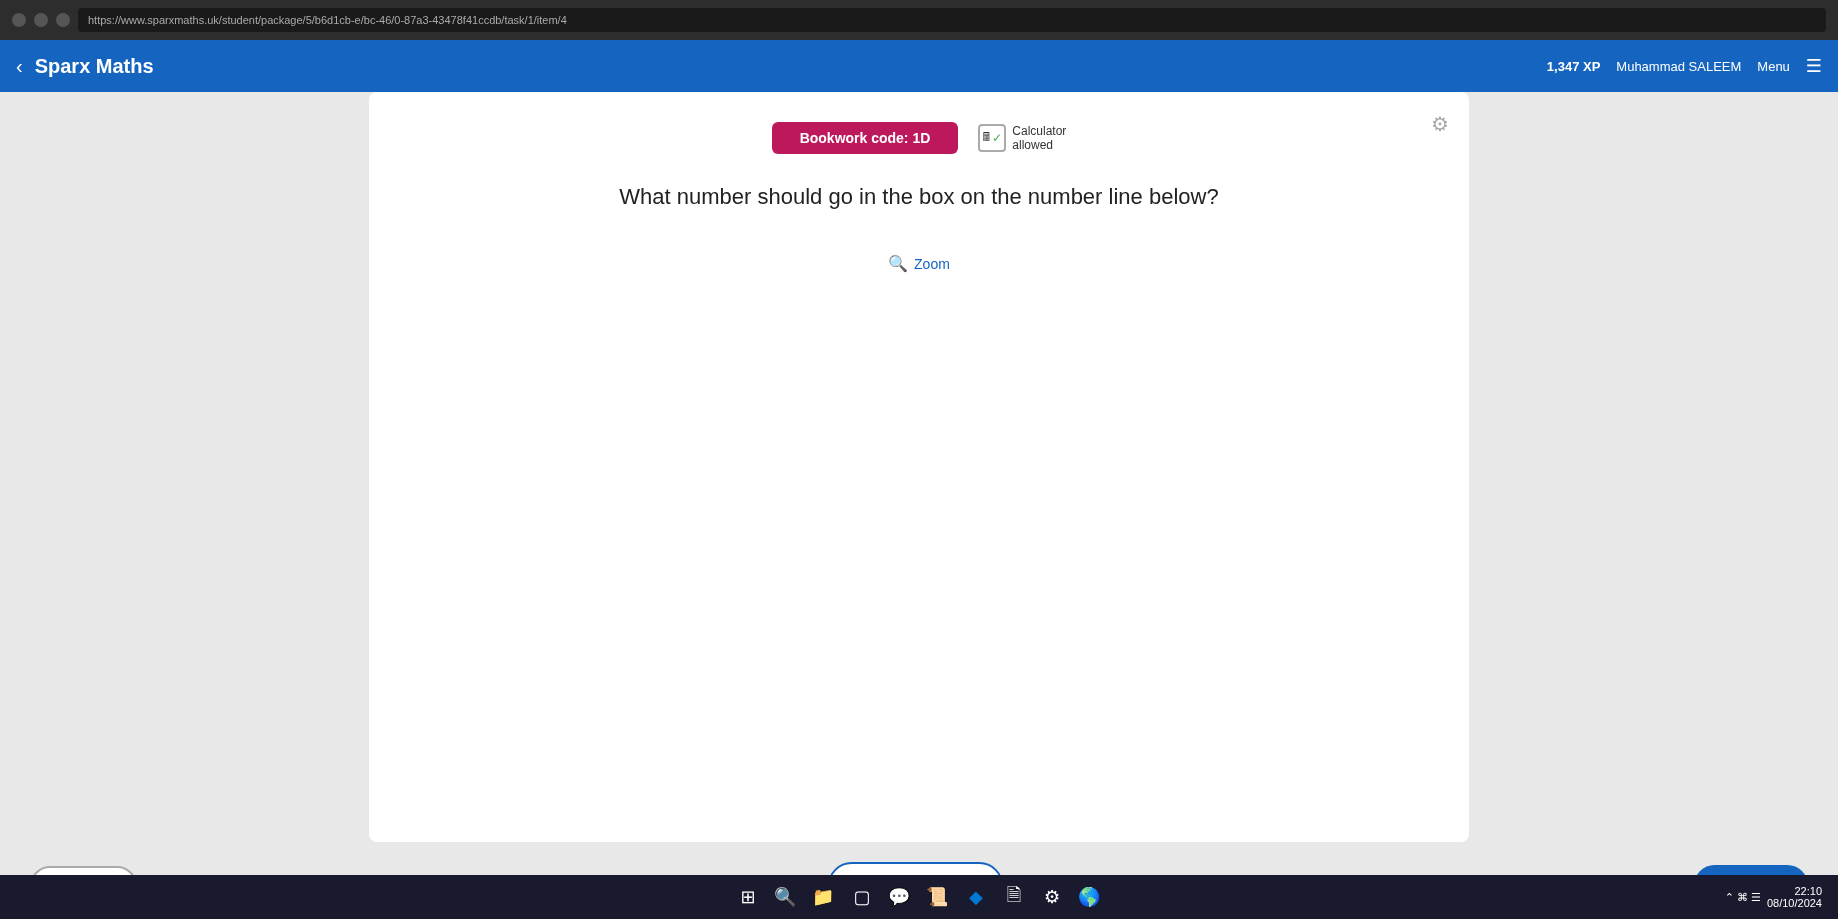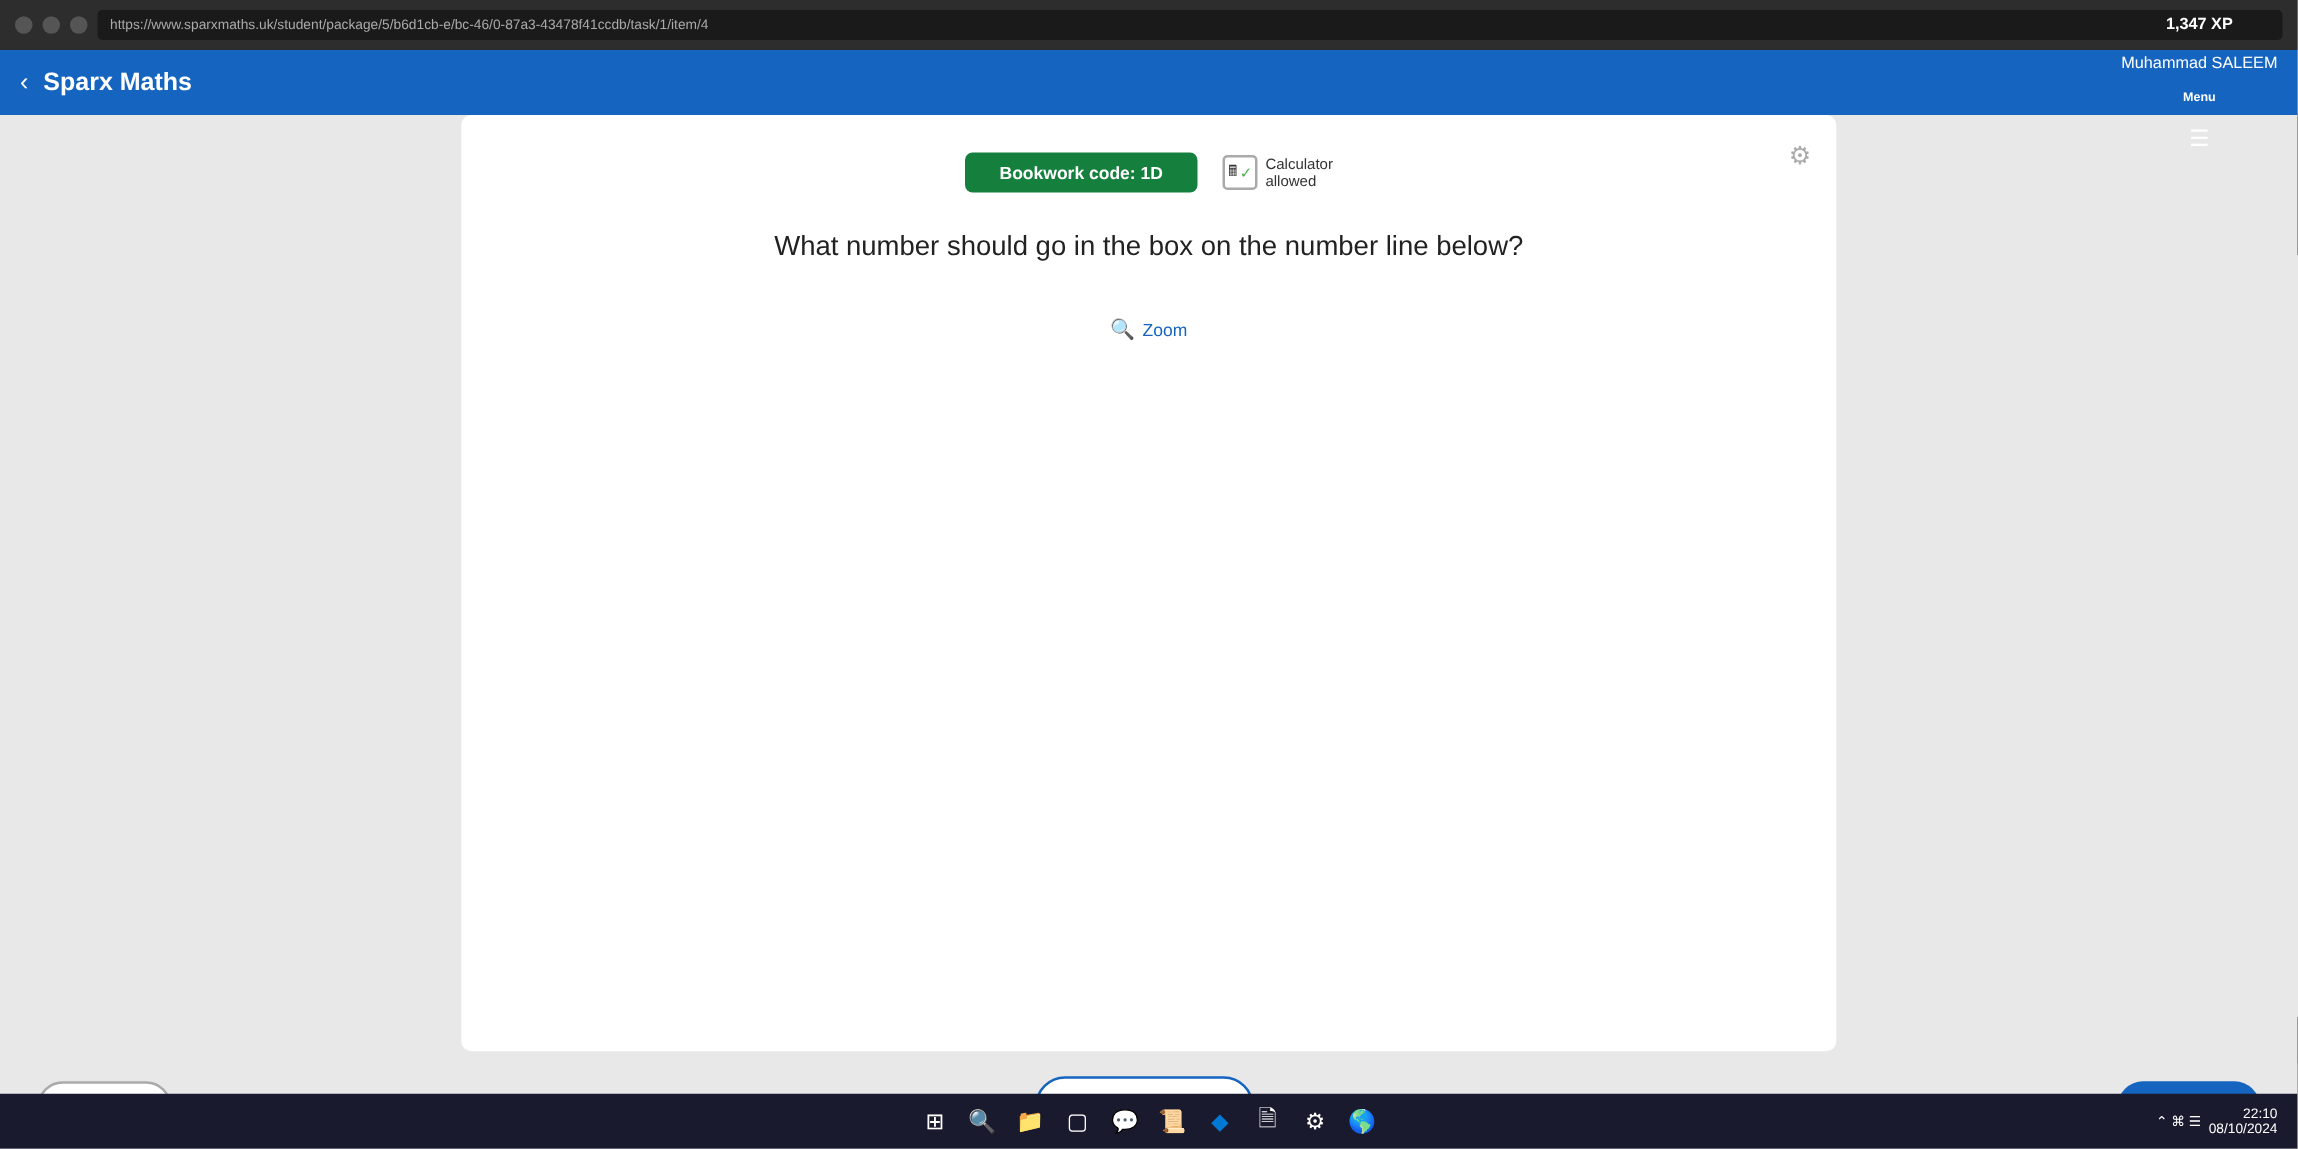--- a/index.html
+++ b/index.html
@@ -68,30 +68,28 @@
       font-weight: bold;
       color: white;
       flex: 1;
     }
     .nav-right {
       display: flex;
       align-items: center;
       gap: 16px;
       font-size: 13px;
       color: white;
-      flex-direction: column;
     }
     .xp-badge {
       font-weight: bold;
       font-size: 13px;
     }
     .menu-btn {
       cursor: pointer;
-      font-size: 10px;
-      font-weight: bold;
+      font-size: 13px;
     }
 
     
     .tabs-row {
       background: #e8e8e8;
       display: flex;
       justify-content: center;
       align-items: center;
       padding: 10px 0;
       gap: 6px;
@@ -143,21 +141,21 @@
 
     
     .bookwork-row {
       display: flex;
       align-items: center;
       justify-content: center;
       gap: 20px;
       margin-bottom: 30px;
     }
     .bookwork-badge {
-      background: #15803d;
+      background: #be185d;
       color: white;
       padding: 8px 28px;
       border-radius: 6px;
       font-size: 14px;
       font-weight: bold;
     }
     .calculator-badge {
       display: flex;
       align-items: center;
       gap: 6px;

